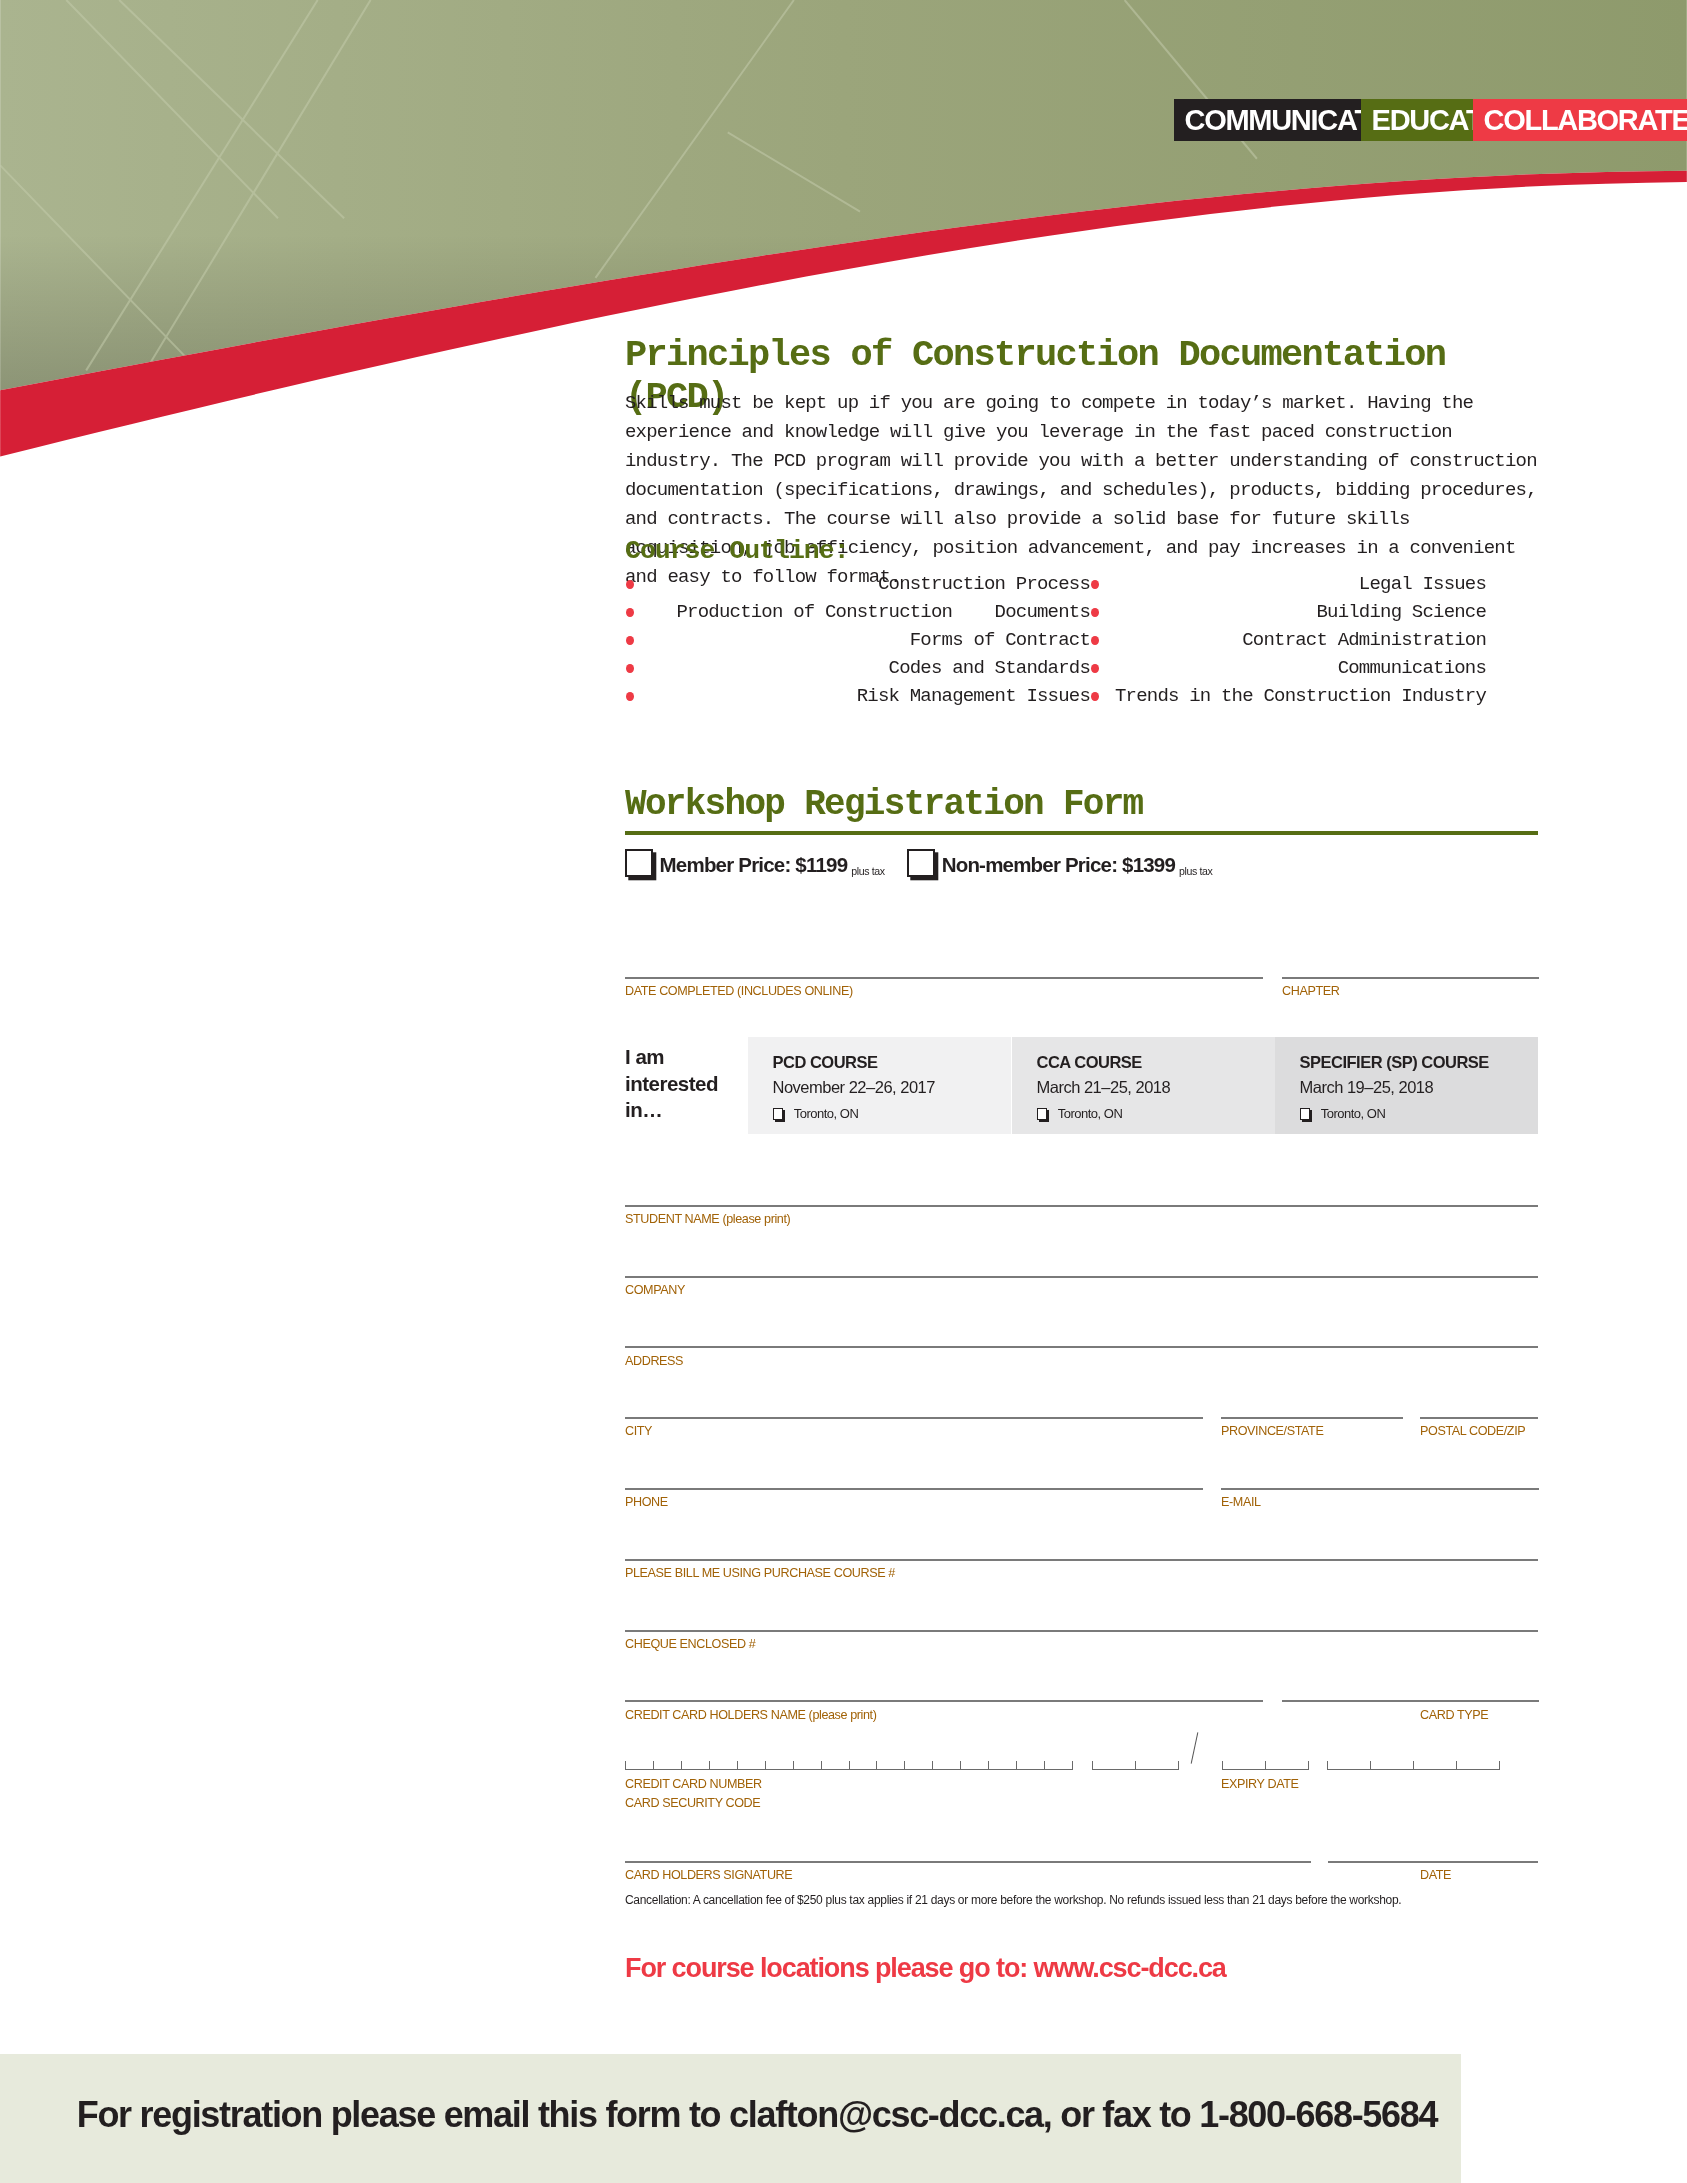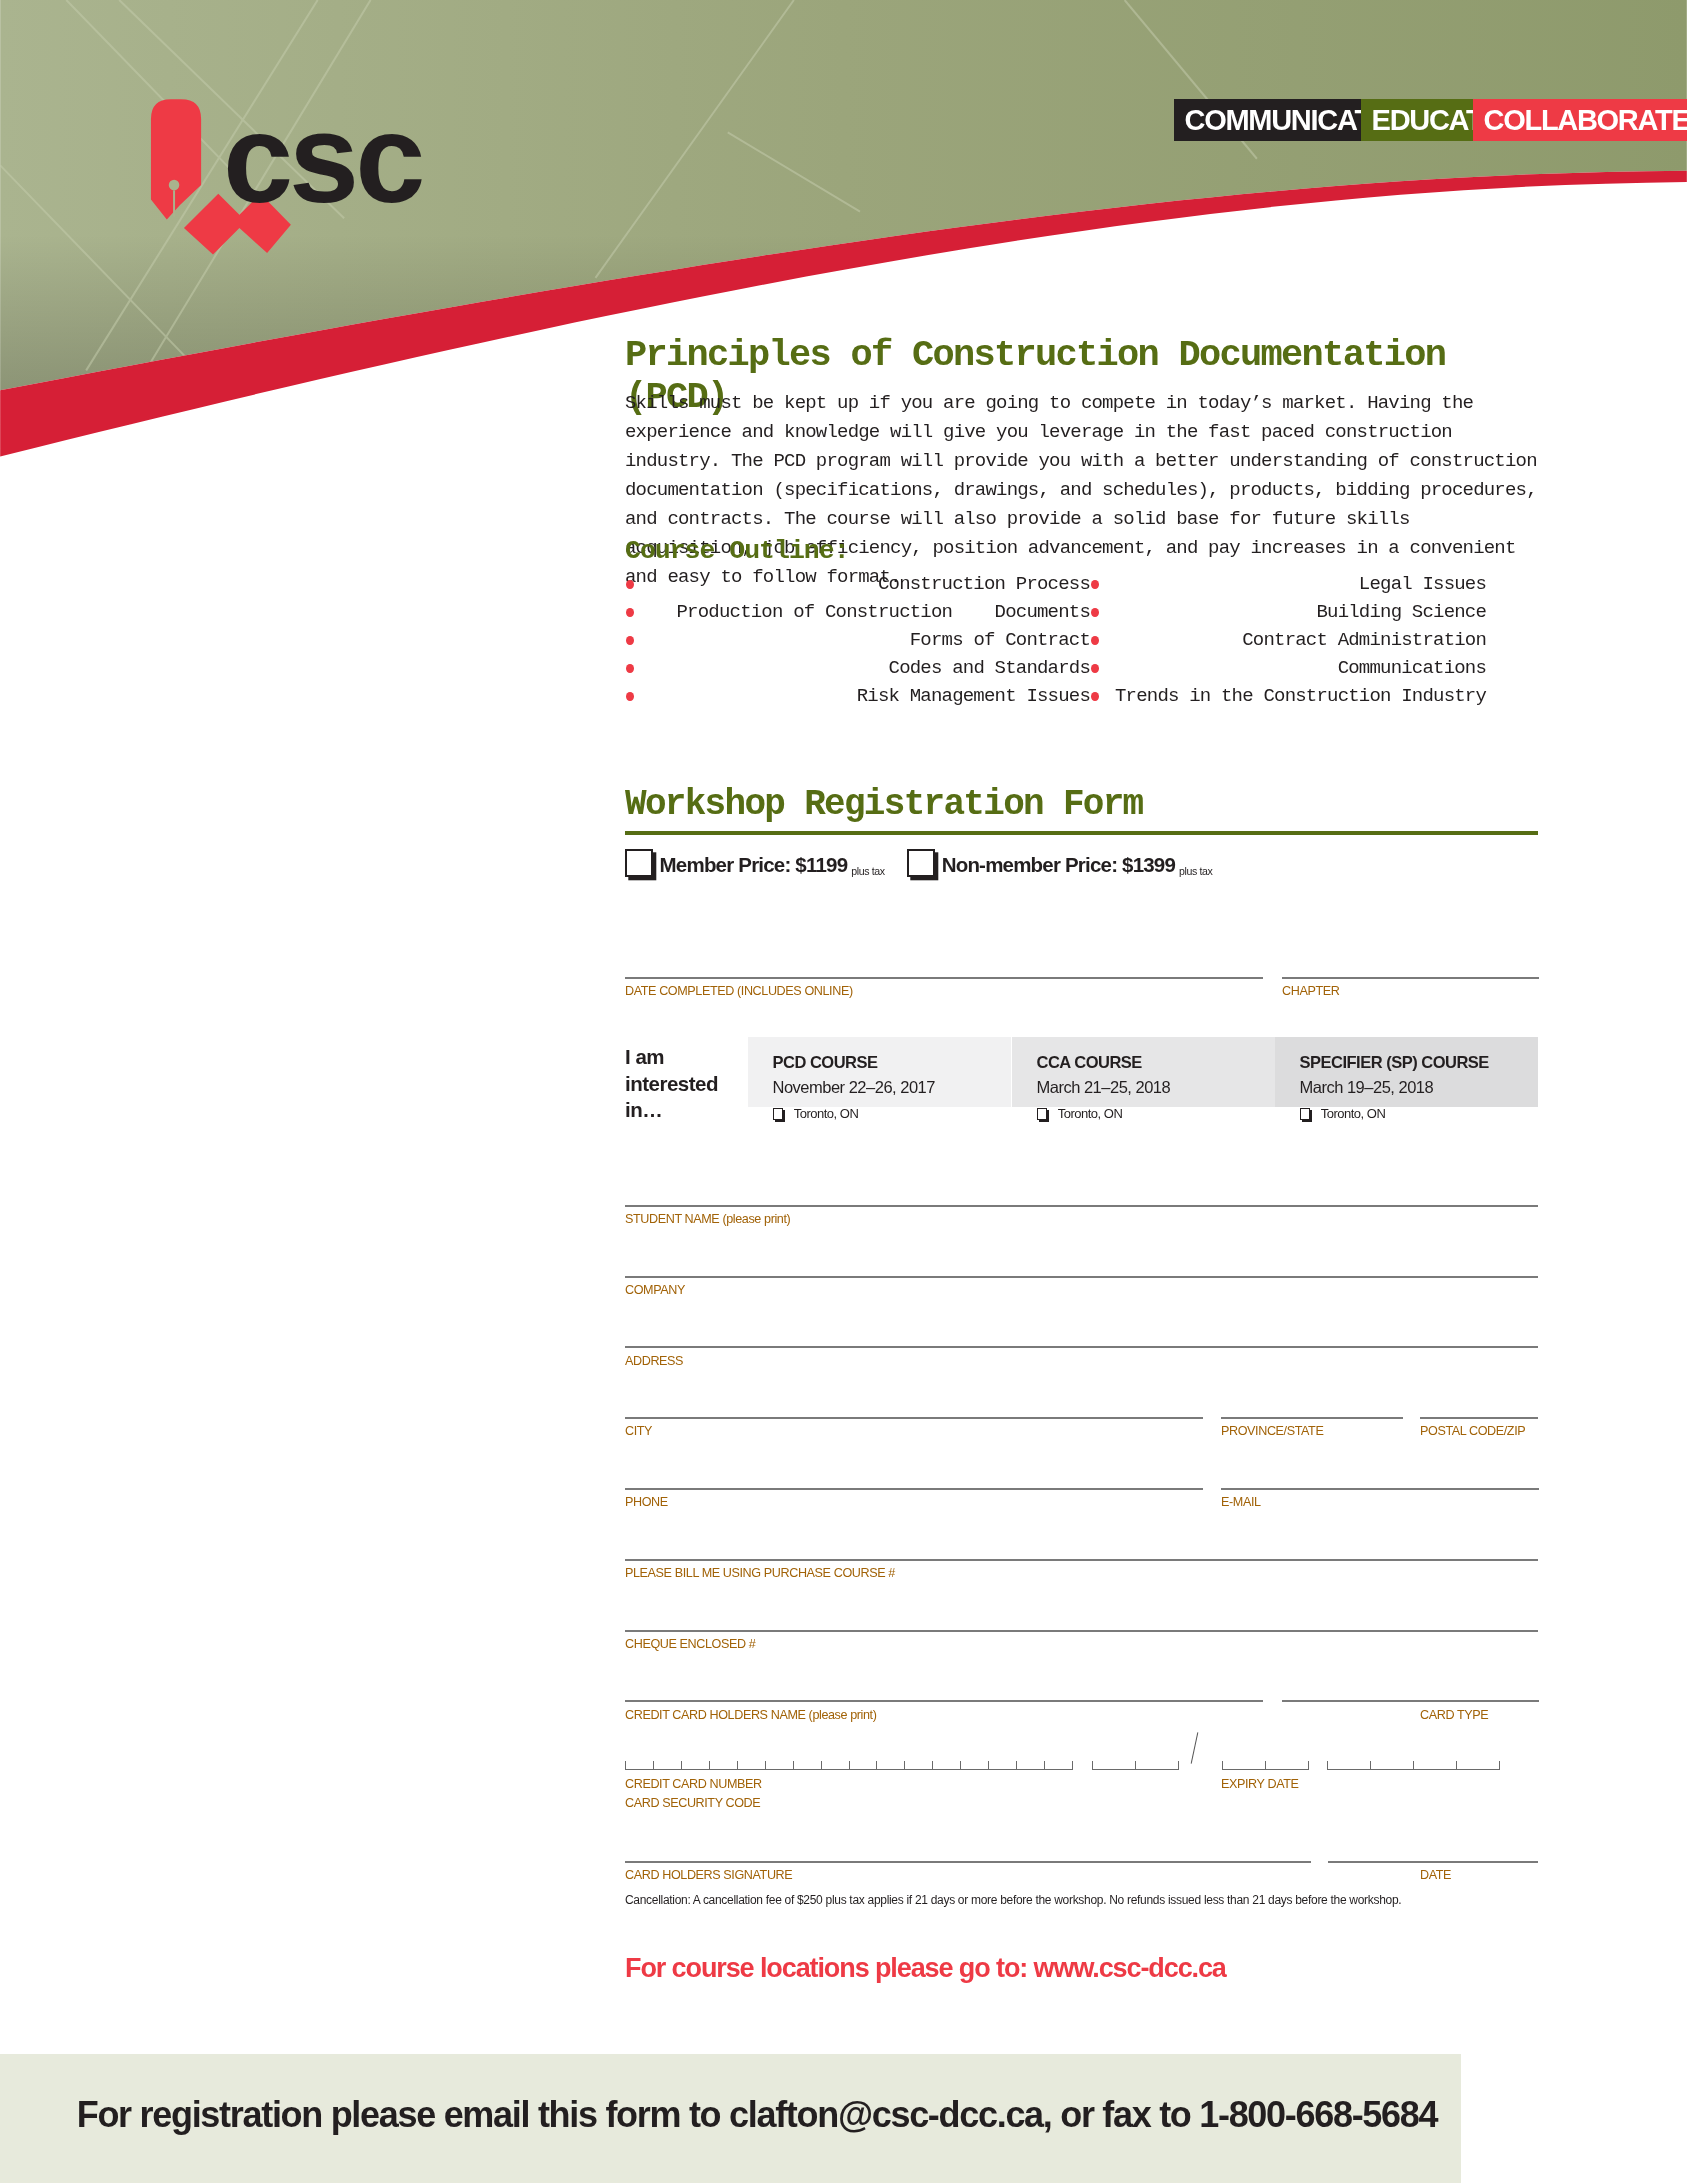--- a/index.html
+++ b/index.html
@@ -39,21 +39,21 @@
   .checkbox-lg { width: 28px; height: 28px; border: 2px solid #231f20; position: relative; background: #fff; margin-right: 6.6px;
     box-shadow: 3.3px 3.3px 0 #231f20; }
   .price-label { font-size: 20.5px; font-weight: bold; letter-spacing: -0.8px; line-height: 24px; }
   .price-note { font-size: 10.6px; margin-left: 4px; margin-right: 22.5px; letter-spacing: -0.4px; }
 
   .field-line { position: absolute; height: 2px; background: #7a7a7a; }
   .field-label { position: absolute; font-size: 12.6px; letter-spacing: -0.4px; color: #a16207; line-height: 14.6px; }
 
   
   .interest-label { position: absolute; left: 625px; top: 1044px; font-size: 20.5px; font-weight: bold; line-height: 26.5px; letter-spacing: -0.5px; }
-  .course-box { position: absolute; top: 1037px; height: 70px; width: 263px; padding: 13.2px 0 0 24.5px; }
+  .course-box { position: absolute; top: 1037px; height: 97px; width: 263px; padding: 13.2px 0 0 24.5px; }
   .course-box .c-name { font-size: 16.5px; font-weight: bold; letter-spacing: -0.5px; line-height: 24px; }
   .course-box .c-date { font-size: 16.5px; letter-spacing: -0.5px; line-height: 26.5px; }
   .course-box .c-loc { font-size: 13px; letter-spacing: -0.5px; line-height: 26.5px; display: flex; align-items: center; }
   .checkbox-sm { width: 10.6px; height: 12px; border: 1.3px solid #231f20; box-shadow: 2px 2px 0 #231f20; margin-right: 10.6px; background: #fff; }
 
   
   .tick-group { position: absolute; height: 9.3px; border-bottom: 1.3px solid #6a6a6a; display: flex; }
   .tick-group span { flex: 1; border-left: 1.3px solid #6a6a6a; height: 9.3px; }
   .tick-group span:last-child { border-right: 1.3px solid #6a6a6a; }
   .slash { position: absolute; left: 1194px; top: 1732px; width: 1.3px; height: 32px; background: #555; transform: rotate(12deg); }
@@ -85,30 +85,20 @@
     <path d="M0 0 H2550 V258 C1900 262 1200 360 0 590 Z" fill="url(#shade)" opacity="0.5"></path>
     <g stroke="#c3cbab" stroke-width="3" fill="none" opacity="0.55">
       <path d="M100 0 L420 330 M180 0 L520 330 M0 250 L300 560"></path>
       <path d="M480 0 L130 560 M560 0 L220 560"></path>
       <path d="M1200 0 L900 420 M1100 200 L1300 320"></path>
       <path d="M1700 0 L1900 240"></path>
     </g>
     <path d="M0 590 C1200 360 1900 262 2550 258 V275 C1900 282 1200 390 0 690 Z" fill="#d61f36"></path>
   </svg>
 
-  <div class="logo">
-    <svg width="165" height="159" viewBox="0 0 250 240" style="position:absolute;left:0;top:0;">
-      <path d="M8 40 Q8 2 42 2 L58 2 Q92 2 92 40 L92 240 L60 240 L50 230 Z" fill="none"></path>
-      <path d="M6 30 Q6 0 36 0 L52 0 Q82 0 82 30 L82 130 L50 160 L30 182 L6 152 Z" fill="#ee3a45"></path>
-      <circle cx="41" cy="130" r="8" fill="#a9b38d"></circle>
-      <line x1="41" y1="138" x2="41" y2="178" stroke="#a9b38d" stroke-width="3"></line>
-      <path d="M56 195 L108 143 L140 175 L172 143 L218 190 L182 233 L140 195 L100 235 Z" fill="#ee3a45"></path>
-    </svg>
-    <div class="logo-text">csc</div>
-  </div>
 
   <div class="tagline">
     <span class="tag-communicate">COMMUNICATE</span>
     <span class="tag-educate">EDUCATE</span>
     <span class="tag-collaborate">COLLABORATE</span>
   </div>
 </div>
 
 <h1 class="content green title">Principles of Construction Documentation (PCD)</h1>
 <p class="content intro">Skills must be kept up if you are going to compete in today’s market. Having the experience and knowledge will give you leverage in the fast paced construction industry. The PCD program will provide you with a better understanding of construction documentation (specifications, drawings, and schedules), products, bidding procedures, and contracts. The course will also provide a solid base for future skills acquisition, job efficiency, position advancement, and pay increases in a convenient and easy to follow format.</p>

